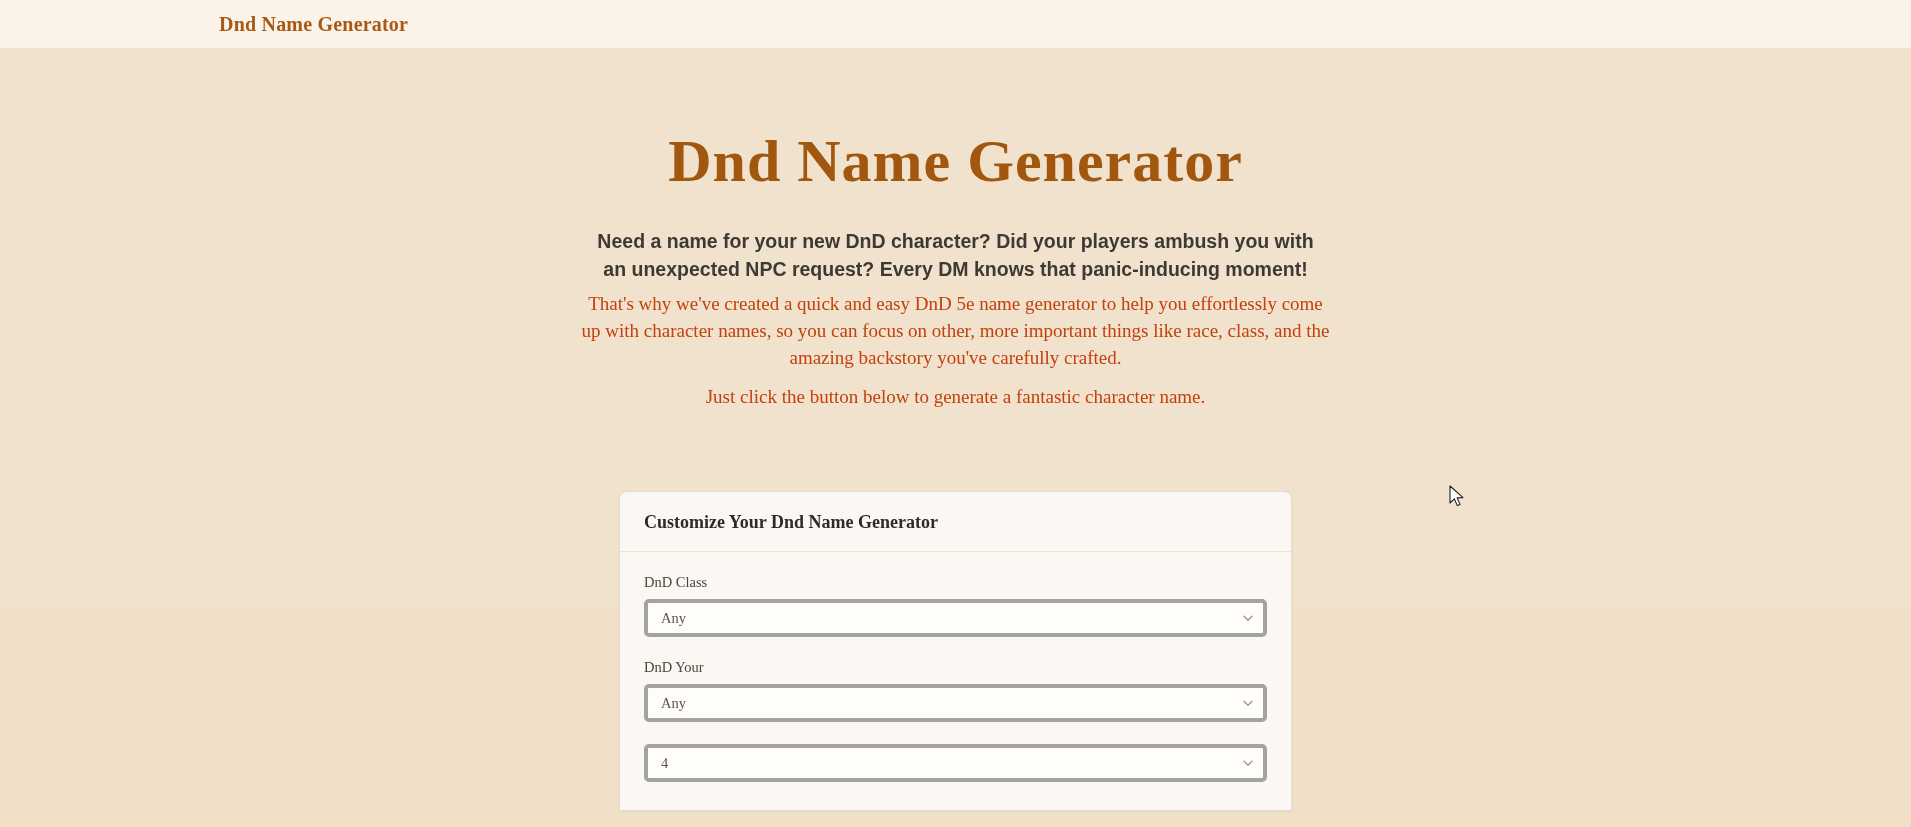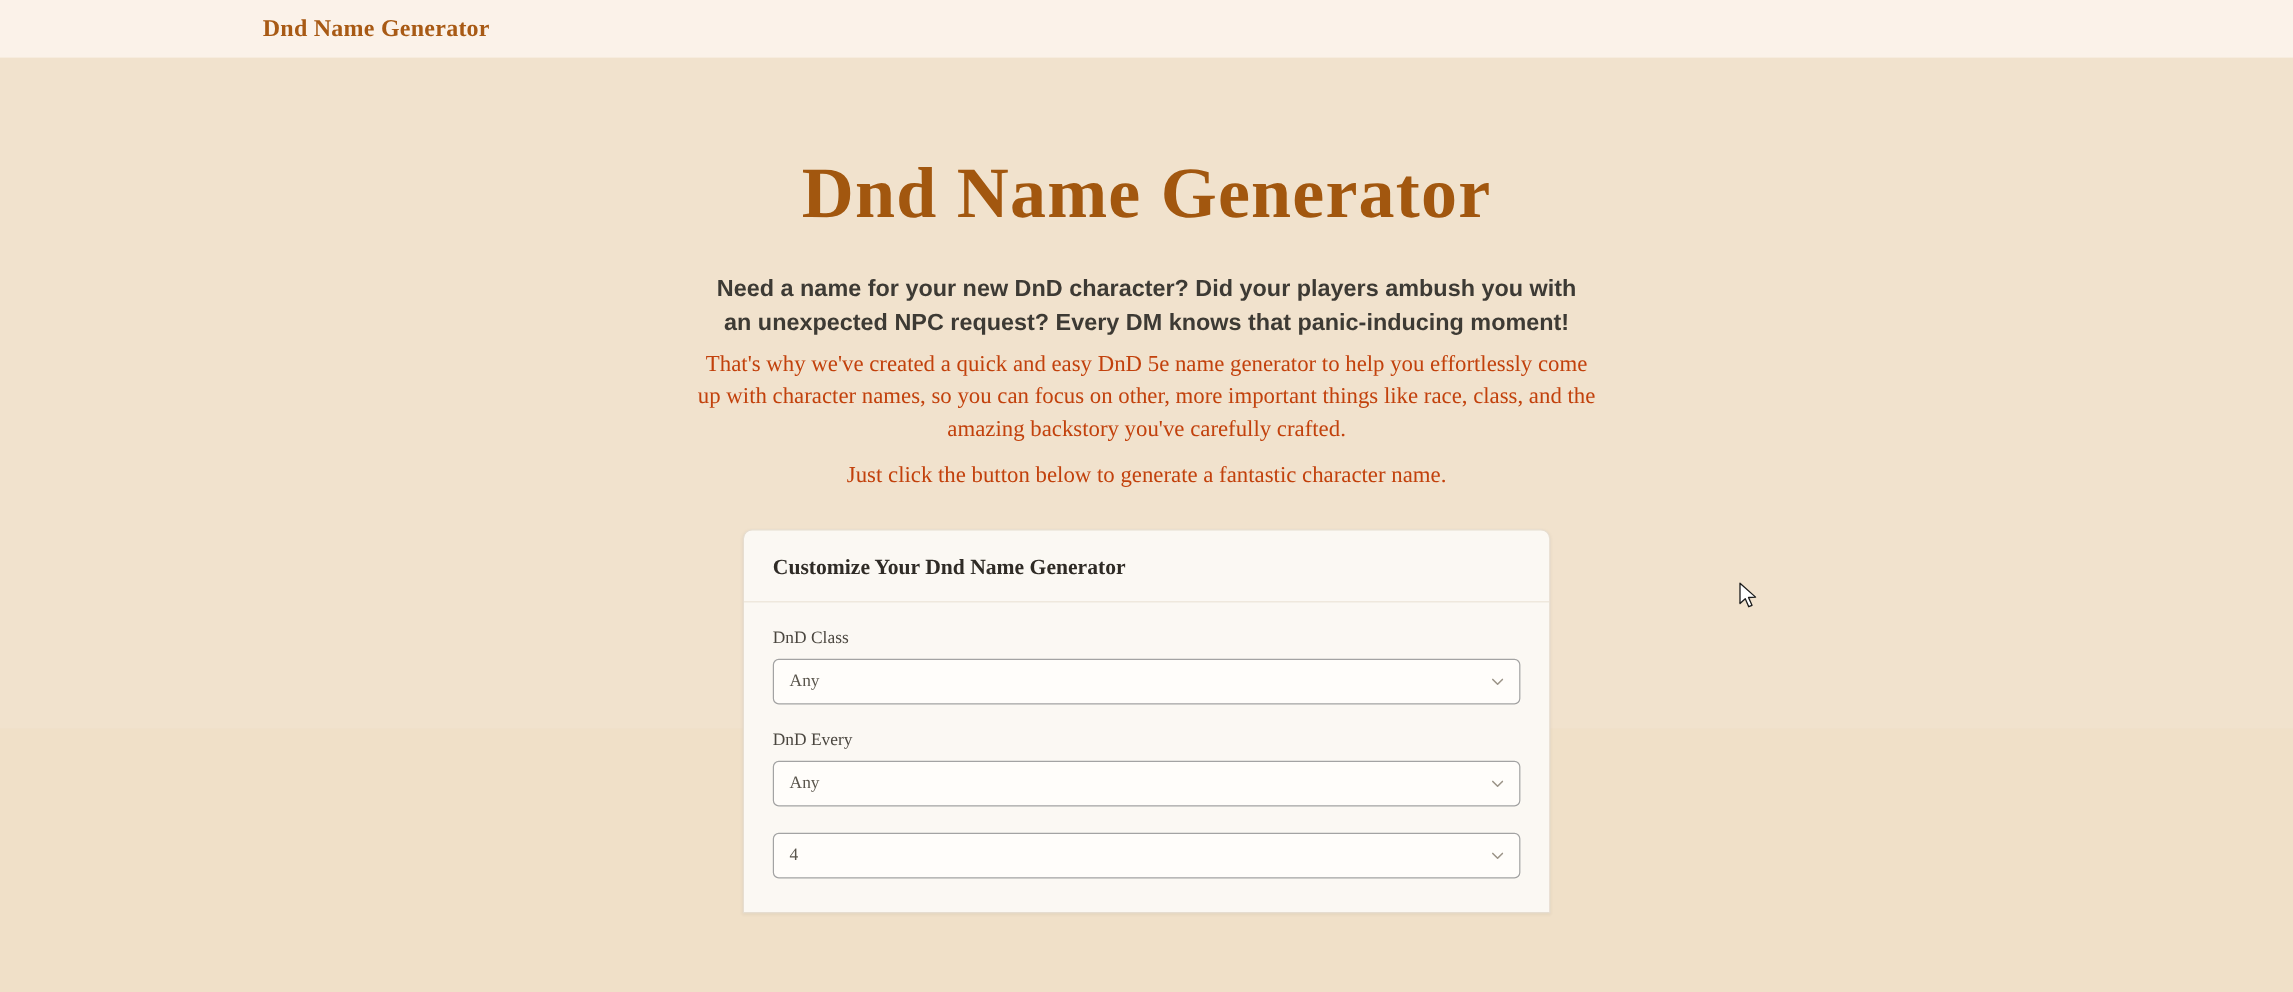--- a/index.html
+++ b/index.html
@@ -69,21 +69,21 @@
   }
   .hero-body.second {
     margin-top: 12px;
     font-family: Liberation Serif, serif;
   }
 
   
   .card {
     position: absolute;
     left: 619px;
-    top: 441px;
+    top: 491px;
     width: 673px;
     background: #fbf8f3;
     border: 1px solid #e6ddd0;
     border-radius: 8px 8px 0 0;
     box-shadow: 0 1px 3px rgba(0,0,0,0.05);
     box-sizing: border-box;
   }
   .card-header {
     padding: 20px 24px 18px 24px;
     border-bottom: 1px solid #ece4d8;
@@ -112,21 +112,21 @@
   }
   .select-wrap {
     position: relative;
     height: 38px;
   }
   .select-box {
     width: 100%;
     height: 38px;
     box-sizing: border-box;
     background: #fffdfa;
-    border: 1px solid #a3a3a3;
+    border: 4px solid #a3a3a3;
     border-radius: 5px;
     padding: 0 34px 0 13px;
     display: flex;
     align-items: center;
     font-family: "Liberation Serif", serif;
     font-size: 14.5px;
     color: #5a554c;
   }
   .chevron {
     position: absolute;
@@ -176,21 +176,21 @@
           <div class="select-box">Any</div>
           <span class="chevron">
             <svg width="12" height="12" viewBox="0 0 12 12">
                 <path d="M2 4.2 L6 8.2 L10 4.2" fill="none" stroke="#9c9488" stroke-width="1.3" stroke-linecap="round" stroke-linejoin="round"></path>
               </svg>
           </span>
         </div>
       </div>
 
       <div class="field">
-        <label class="field-label">DnD Every</label>
+        <label class="field-label">DnD Your</label>
         <div class="select-wrap">
           <div class="select-box">Any</div>
           <span class="chevron">
             <svg width="12" height="12" viewBox="0 0 12 12">
                 <path d="M2 4.2 L6 8.2 L10 4.2" fill="none" stroke="#9c9488" stroke-width="1.3" stroke-linecap="round" stroke-linejoin="round"></path>
               </svg>
           </span>
         </div>
       </div>
 

